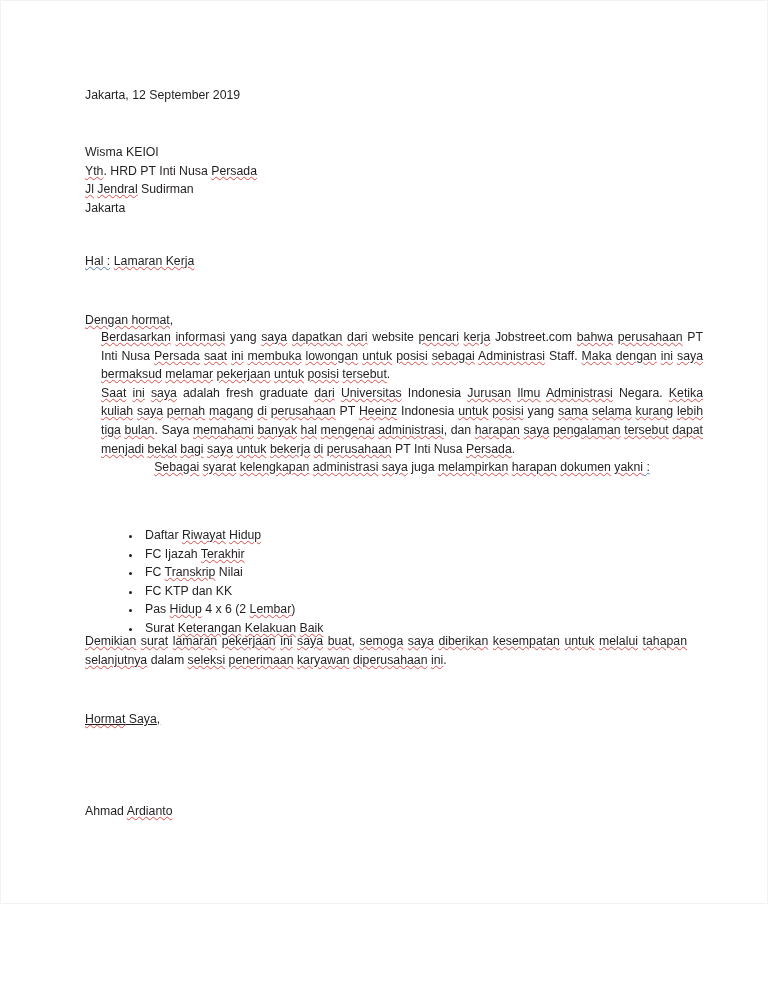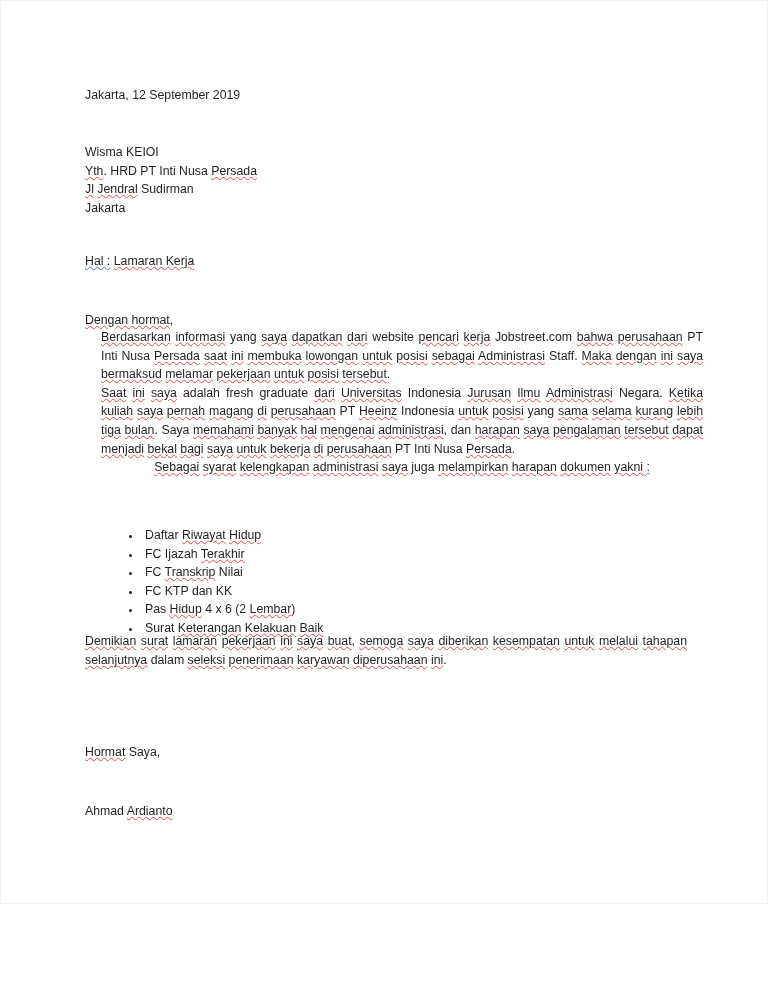--- a/index.html
+++ b/index.html
@@ -34,21 +34,21 @@
   .addressee  { position: absolute; top: 142px; left: 0; }
   .subject    { position: absolute; top: 251px; left: 0; }
   .greeting   { position: absolute; top: 310px; left: 0; }
   .body-copy  { position: absolute; top: 327px; left: 0; width: 602px; text-align: justify; margin-left: 16px; }
   .body-copy .lastline { text-align: center; }
   .doc-list   { position: absolute; top: 514px; left: 0; margin: 11px; padding: 0 0 0 46px; list-style: disc; }
   .doc-list li { line-height: 18.6px; padding-left: 3px; }
   .doc-list li::marker { font-size: 11px; }
   .closing-copy { position: absolute; top: 631px; left: 0; width: 602px; text-align: justify; }
   .closing-copy .lastline { text-align: left; }
-  .regards    { position: absolute; top: 742px; left: 0; }
+  .regards    { position: absolute; top: 709px; left: 0; text-decoration: underline; }
   .signer     { position: absolute; top: 801px; left: 0; }
 
   
   .sp {
     text-decoration: underline wavy #e04a4a;
     text-decoration-thickness: 1px;
     text-underline-offset: 1px;
     -webkit-text-decoration: underline wavy #e04a4a;
   }
   .gr {

